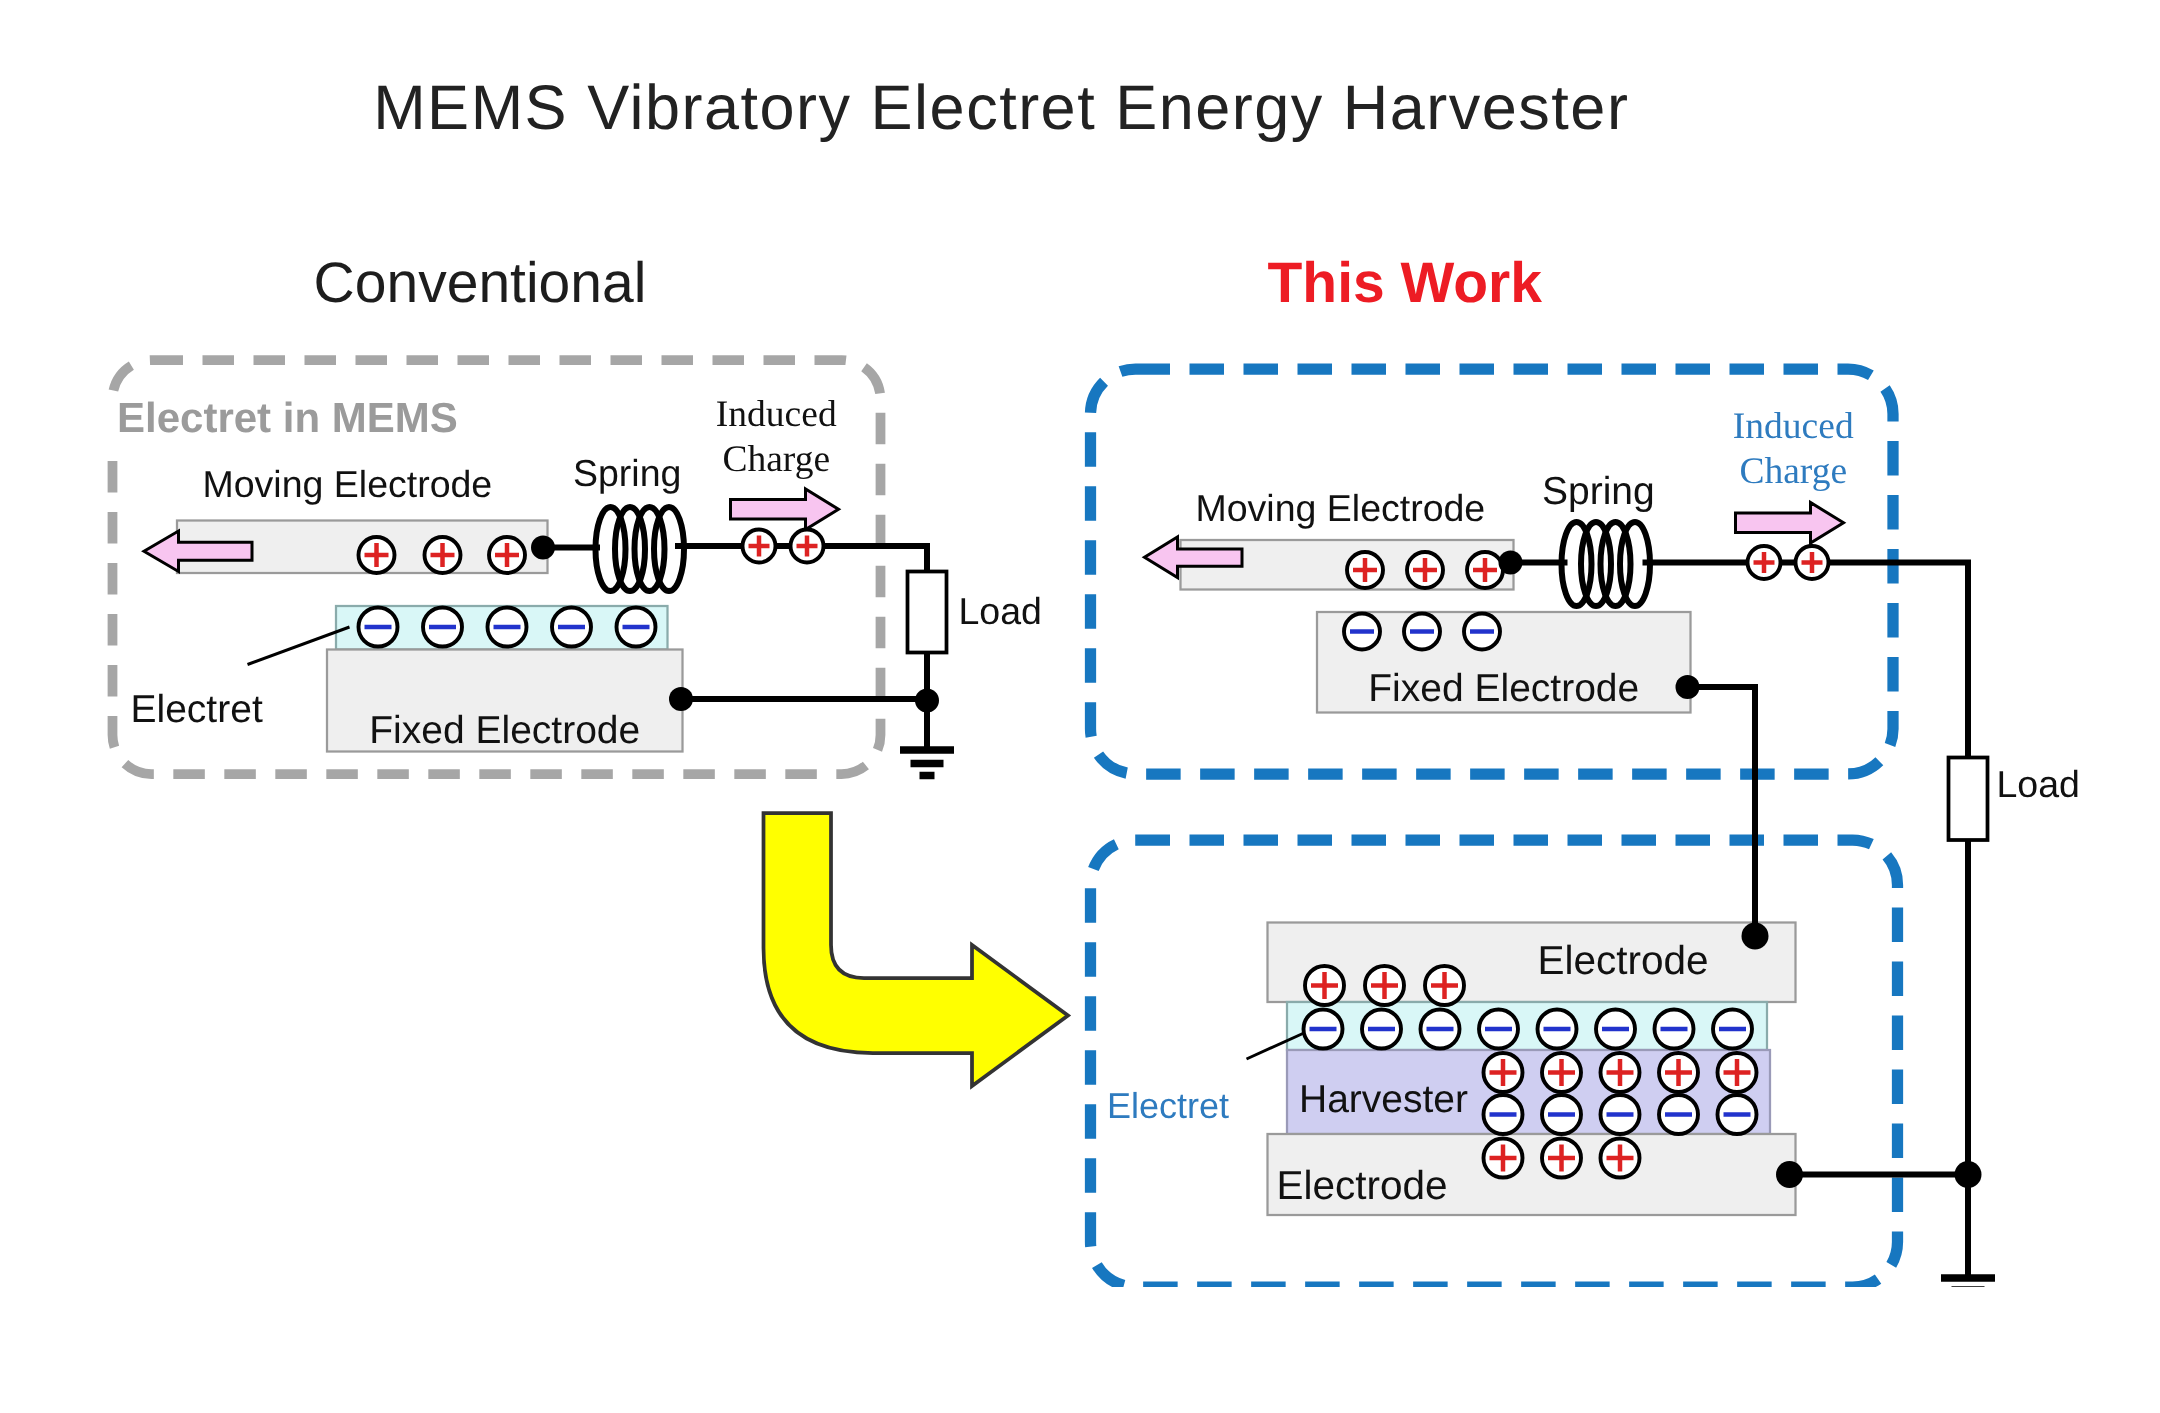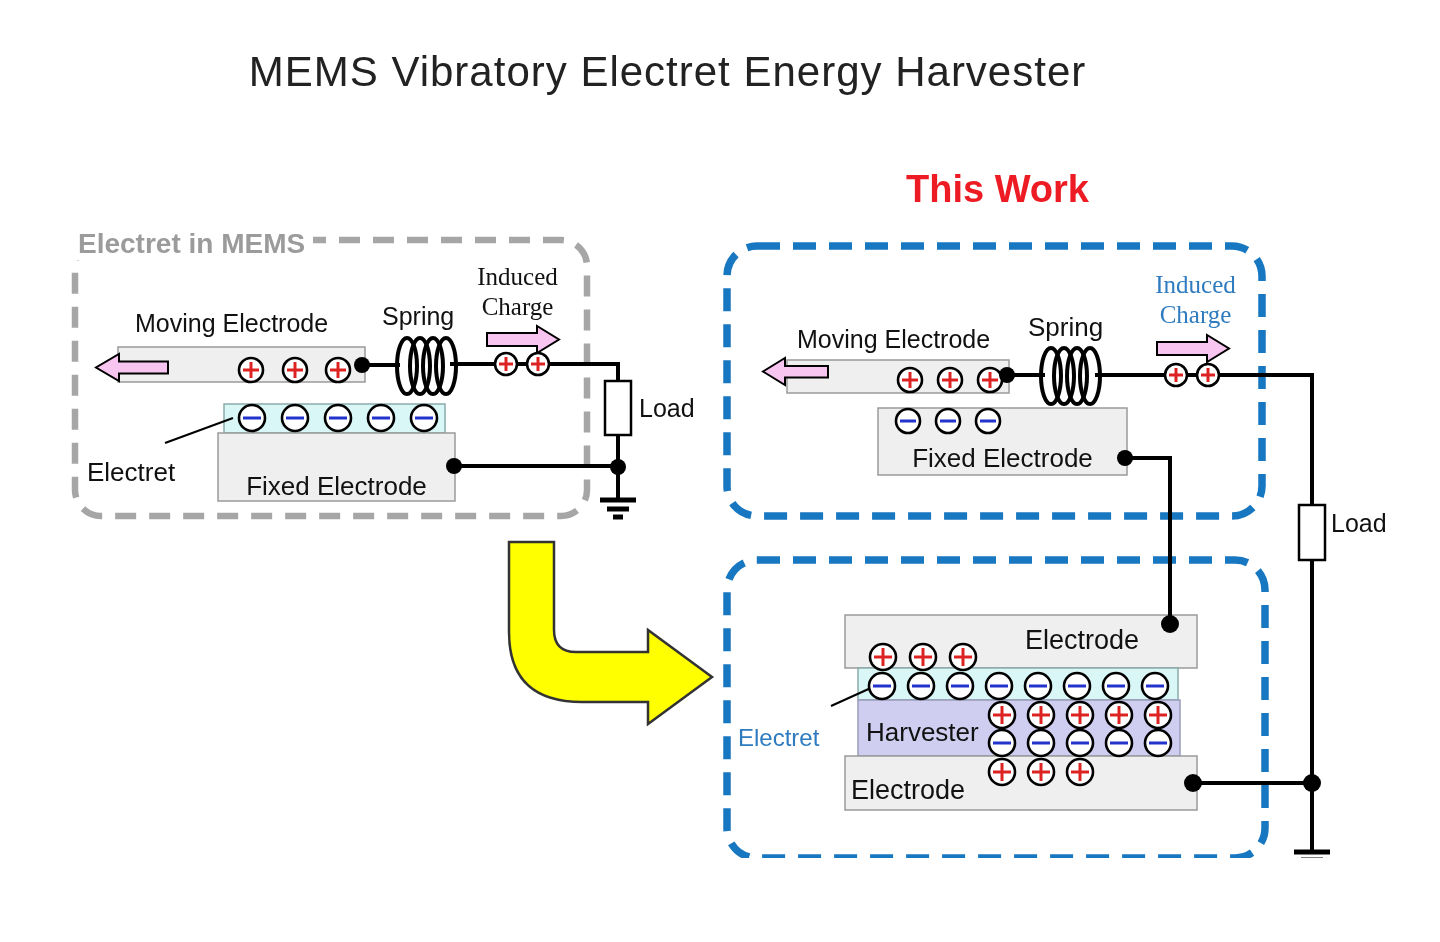--- a/index.html
+++ b/index.html
@@ -5,22 +5,22 @@
   html,body{margin:0;padding:0;background:#fff;}
   #stage{
     position:relative;width:1440px;height:858px;background:#ffffff;overflow:hidden;
     font-family:"Liberation Sans","DejaVu Sans",sans-serif;color:#1f1f1f;
   }
   #gfx{position:absolute;left:0;top:0;width:1440px;height:942px;}
   .lbl{position:absolute;white-space:nowrap;line-height:1.15;}
   .title{top:48px;left:0;width:1335px;text-align:center;font-size:42px;font-weight:400;letter-spacing:1px;color:#222;}
   .heading{top:168px;font-size:38px;}
   .heading.conv{left:170px;width:300px;text-align:center;color:#1d1d1d;}
-  .heading.tw{left:845px;width:305px;text-align:center;font-weight:bold;color:#ed1c24;}
-  .boxlabel{font-weight:bold;background:#ffffff;padding:0 8px;}
+  .heading.tw{left:845px;width:305px;text-align:left;font-weight:bold;color:#ed1c24;}
+  .boxlabel{font-weight:bold;background:#ffffff;padding:0 8px;margin-top:35px;}
   .boxlabel.gray{left:70px;top:228px;font-size:28px;color:#9b9b9b;}
   .boxlabel.mems{left:752px;top:230px;font-size:29px;color:#bf1120;}
   .boxlabel.offchip{left:752px;top:543px;font-size:28px;color:#bf1120;}
   .small{font-size:25px;color:#111;}
   .induced{position:absolute;width:135px;text-align:center;font-size:25px;line-height:1.2;font-family:Liberation Serif, serif;}
   .induced.conv{left:450px;top:262px;color:#111;}
   .induced.tw{left:1128px;top:270px;color:#2e7bbf;}
   .layerlabel{font-size:26px;color:#111;}
   .blue-text{color:#2e7bbf;}
 </style>
@@ -296,20 +296,21 @@
       <circle cx="1007" cy="375" r="8"></circle>
       <circle cx="1125" cy="458" r="8"></circle>
       <circle cx="1170" cy="624" r="9"></circle>
       <circle cx="1193" cy="783" r="9"></circle>
       <circle cx="1312" cy="783" r="9"></circle>
     </g>
   </svg>
 
   <div class="lbl title">MEMS Vibratory Electret Energy Harvester</div>
 
+  <div class="lbl heading conv">Conventional</div>
   <div class="lbl heading tw">This Work</div>
 
   <div class="lbl boxlabel gray">Electret in MEMS</div>
 
   <div class="induced conv">
     <div>Induced</div>
     <div>Charge</div>
   </div>
   <div class="induced tw">
     <div>Induced</div>

